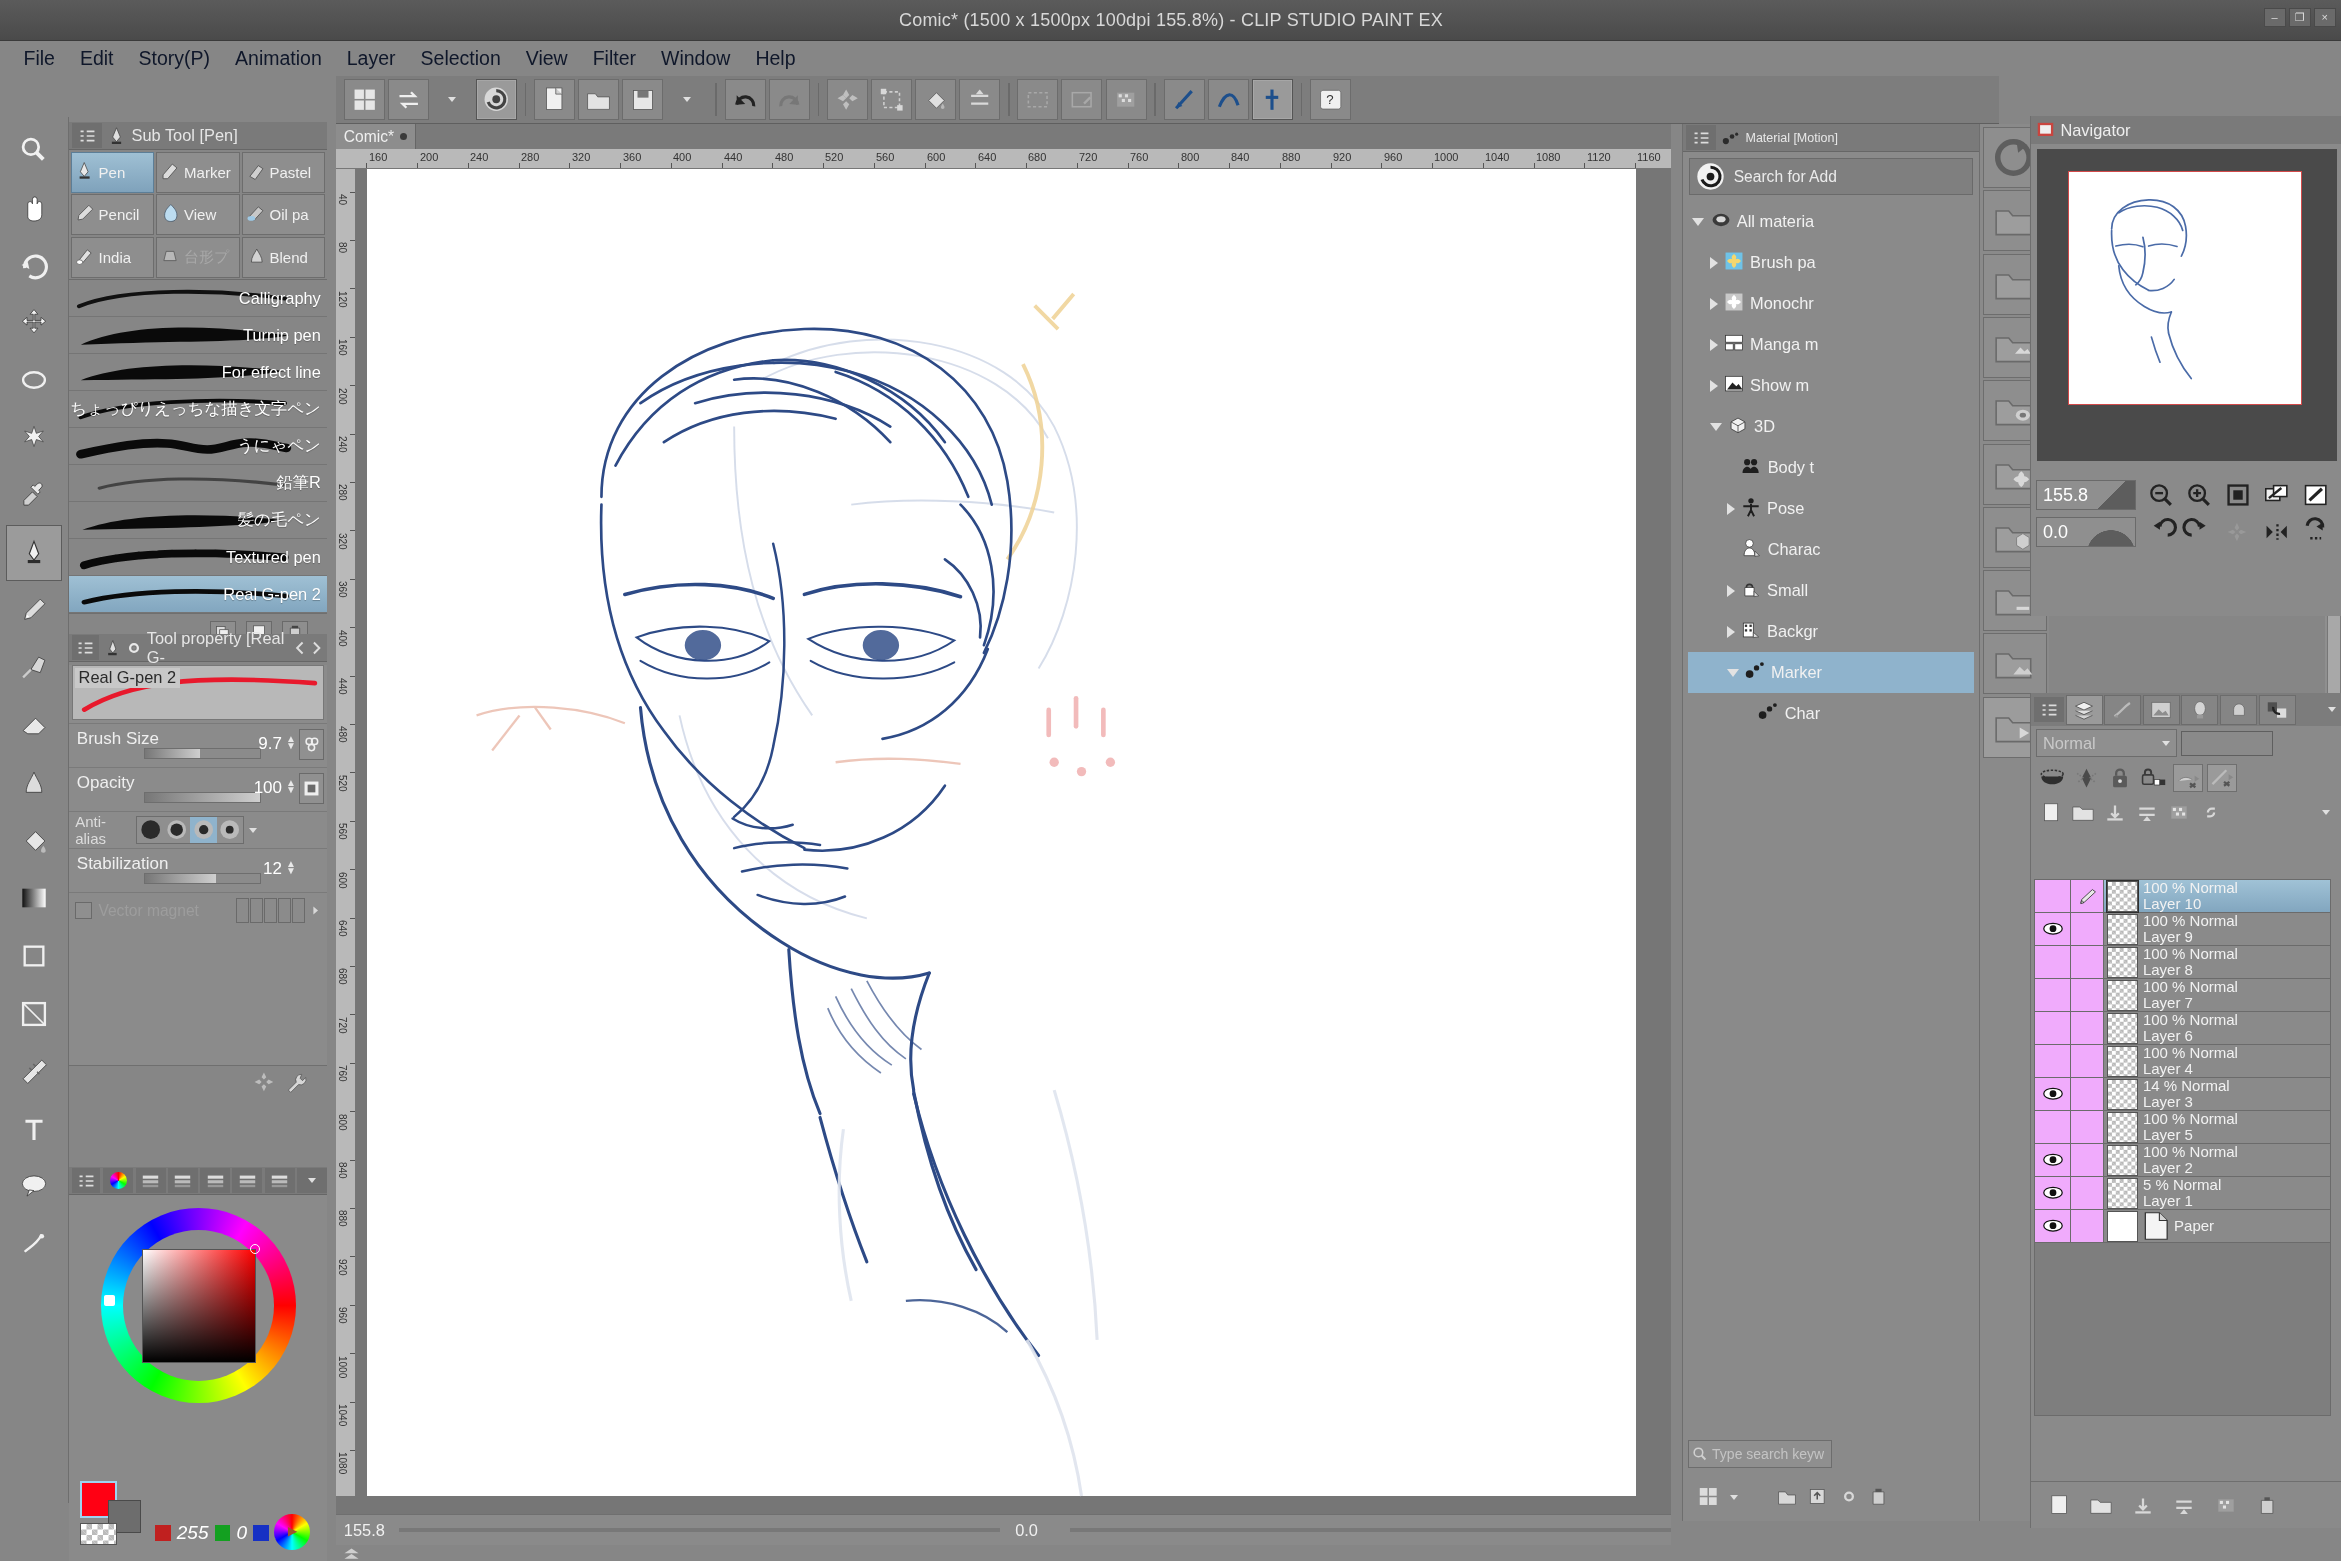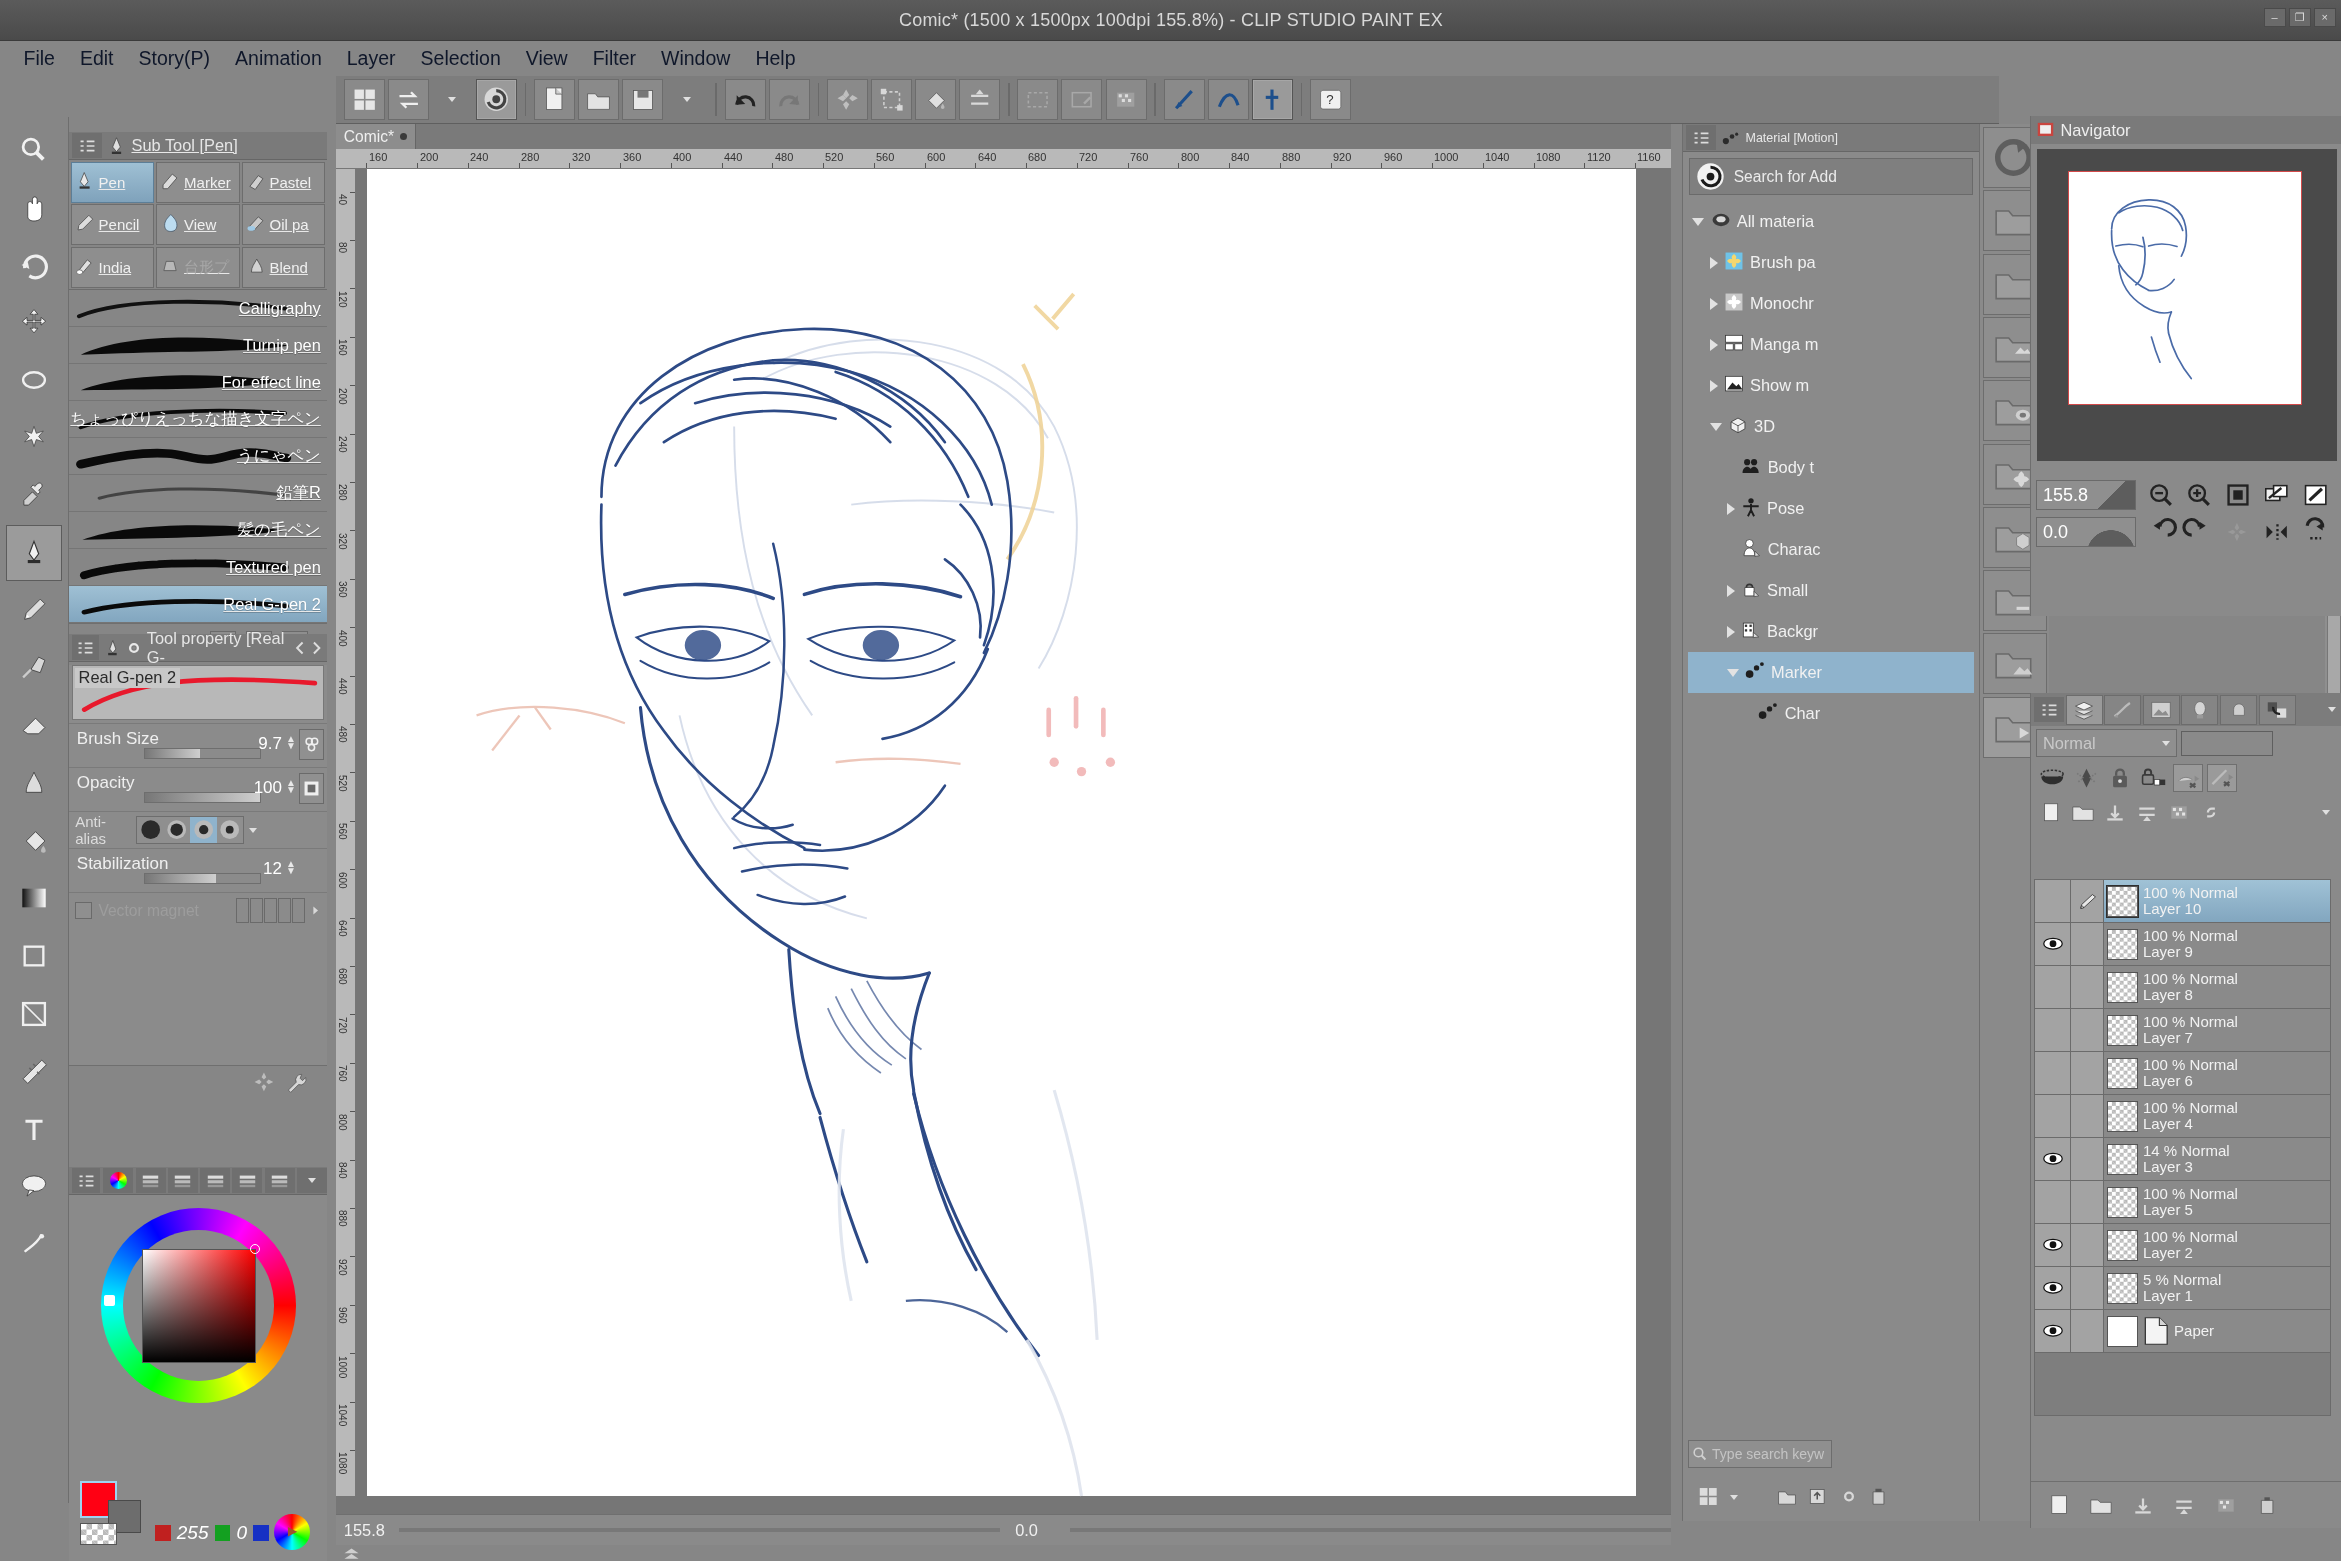--- a/index.html
+++ b/index.html
@@ -163,21 +163,21 @@
   .ltab{ width:37px;height:30px;background:#858585;border:0.8px solid #6c6c6c;display:flex;align-items:center;justify-content:center;}
   .ltab.sel{ background:#9a9a9a;}
   .blendrow{ height:34px; display:flex;align-items:center;gap:4.7px;padding:0 4.7px;}
   .blendsel{ width:141px;height:28px;background:#8f8f8f;border:0.8px solid #6c6c6c;display:flex;align-items:center;justify-content:space-between;padding:0 6.2px;}
   .blendsel span{ font-size:16.4px;color:#c9c9c9;}
   .opfield{ width:92px;height:25px;background:#8a8a8a;border:0.8px solid #5f5f5f;}
   .lockrow{ height:36px;display:flex;align-items:center;gap:3.9px;padding:0 6.2px;}
   .lockrow i{ width:30px;height:28px;display:flex;align-items:center;justify-content:center;}
   .lockrow2{ height:33px;display:flex;align-items:center;gap:3.9px;padding:0 6.2px;}
   .layerlist{ position:absolute; left:3.1px; top:186px; width:297px; height:537px; background:#7e7e7e; border:0.8px solid #6b6b6b; overflow:hidden;}
-  .lrow{ height:43px; display:flex; align-items:stretch; border-bottom:0.8px solid #6b6b6b; background:#a3a3a3;}
+  .lrow{ height:33px; display:flex; align-items:stretch; border-bottom:0.8px solid #6b6b6b; background:#f0abfc;}
   .lrow.sel .lmeta{ background:linear-gradient(#a0c2d6,#82a6bf);}
   .leye{ width:36px; display:flex;align-items:center;justify-content:center; border-right:0.8px solid #6b6b6b;}
   .lpen{ width:33px; display:flex;align-items:center;justify-content:center; border-right:0.8px solid #6b6b6b;}
   .lmeta{ flex:1; display:flex; align-items:center; gap:4.7px; padding-left:3.1px; background:#8a8a8a;}
   .lthumb{ width:31px;height:31px; border:0.8px solid #555;
     background-image:linear-gradient(45deg,#b9b9b9 25%,transparent 25%,transparent 75%,#b9b9b9 75%),linear-gradient(45deg,#b9b9b9 25%,#fff 25%,#fff 75%,#b9b9b9 75%);
     background-size:7.8px 7.8px; background-position:0 0,3.9px 3.9px;}
   .lthumb.white{ background:#fff; background-image:none;}
   .lthumb.sel{ outline:1.6px solid #2f2f2f;}
   .ltxt{ line-height:1.05; font-size:15px; color:#f2f2f2;}
@@ -464,21 +464,21 @@
       </svg>
     </div>
     <div class="ltool">
       <svg width="28" height="28" viewBox="0 0 36 36">
         <path d="M6 28c6-6 14-8 22-22" stroke="#f0f0f0" stroke-width="3" fill="none"></path>
         <circle cx="28" cy="8" r="3" fill="#f0f0f0"></circle>
       </svg>
     </div>
   </div>
 
-<div class="lpanel" style="top:132px;height:515px;text-decoration:underline;">
+<div class="lpanel" style="top:122px;height:515px;">
   <div class="ptitle">
     <div class="ptab">
       <svg width="17" height="14" viewBox="0 0 22 18">
           <path d="M2 3h4M2 9h4M2 15h4" stroke="#ddd" stroke-width="2"></path>
           <path d="M10 3h10M10 9h10M10 15h10" stroke="#ddd" stroke-width="2"></path>
         </svg>
     </div>
     <svg width="17" height="19" viewBox="0 0 22 24">
         <path d="M11 2l5 12-5 6-5-6z" fill="#e0e0e0" stroke="#444"></path>
         <rect x="5" y="20" width="12" height="3" fill="#333"></rect>

